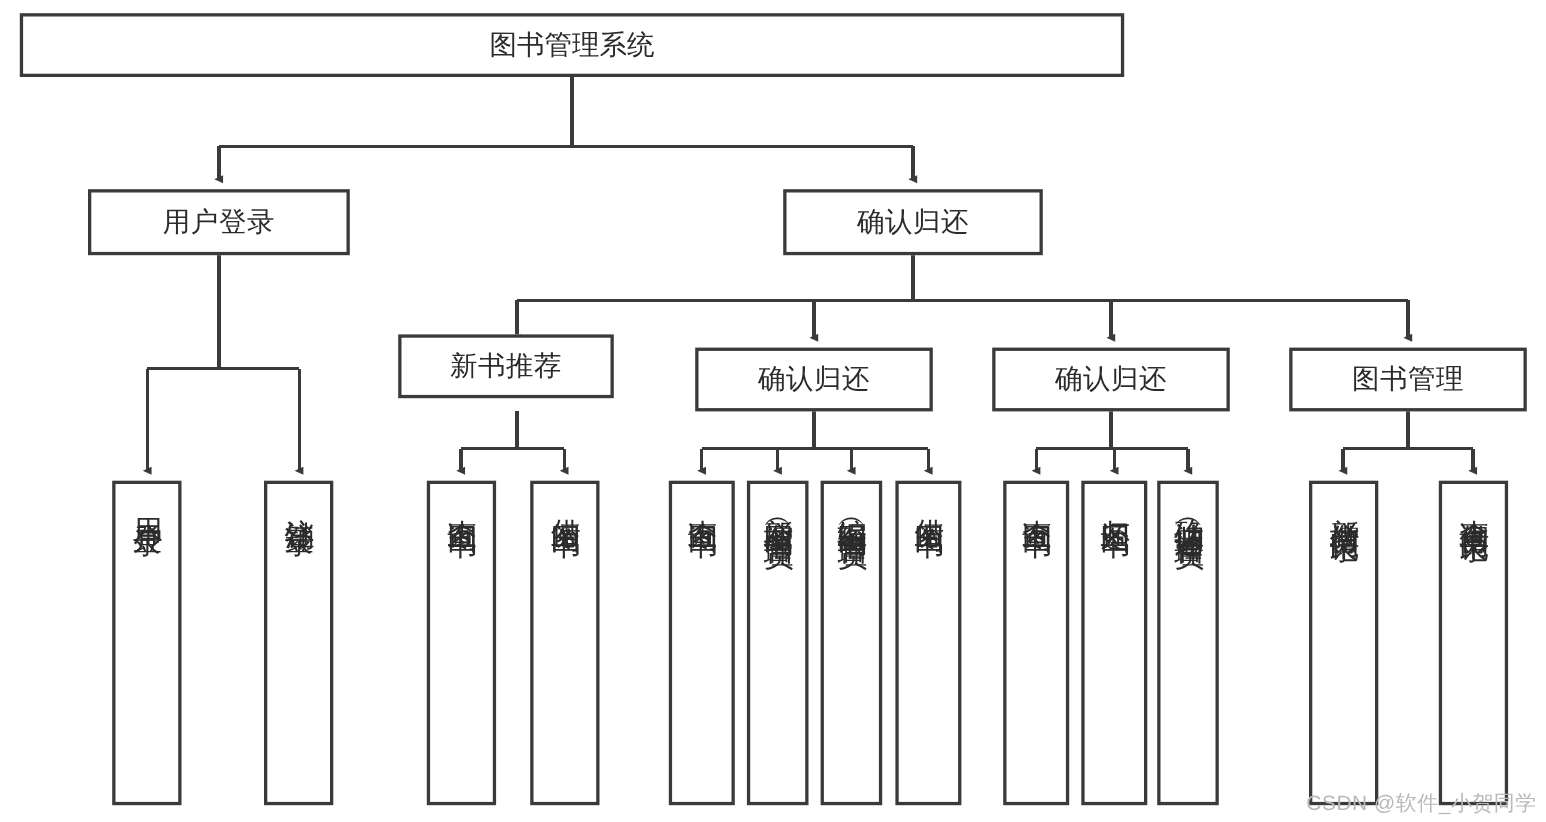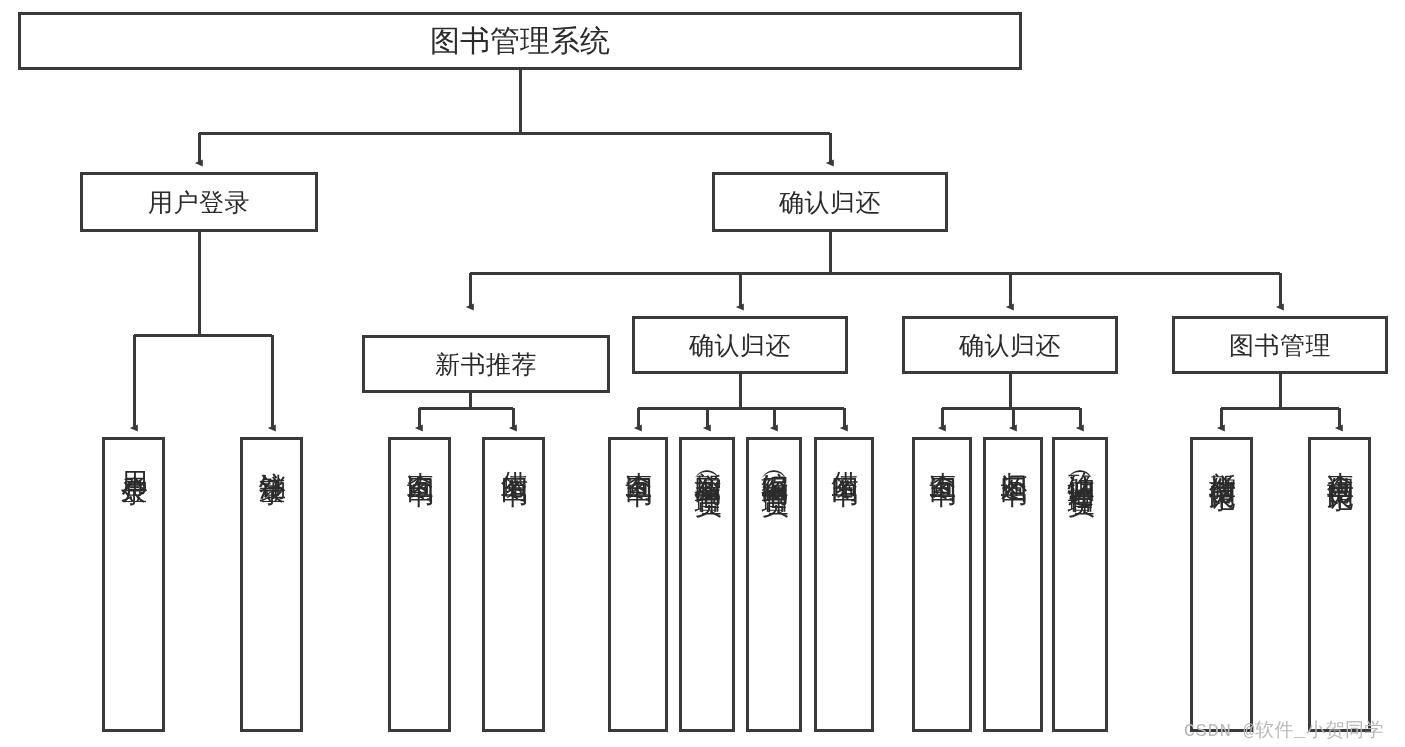--- a/index.html
+++ b/index.html
@@ -38,44 +38,44 @@
   .node .label {
     text-align: center;
     line-height: 1.12;
     white-space: nowrap;
   }
   .node.horiz .label {
     font-size: 25px;
     letter-spacing: 0.5px;
   }
   .node.root .label {
-    font-size: 30px;
+    font-size: 25px;
   }
   .node.leaf {
     align-items: flex-start;
     padding-top: 10px;
   }
   .node.leaf .label {
     writing-mode: vertical-rl;
     text-orientation: upright;
     font-size: 27px;
     line-height: 1.18;
     letter-spacing: 3px;
     white-space: pre-wrap;
     max-height: 268px;
   }
   .watermark {
     position: absolute;
-    right: 21px;
+    right: 8px;
     bottom: 4px;
     font-size: 19px;
     color: #b9b9b9;
     letter-spacing: 0.5px;
     white-space: nowrap;
-    font-family: Liberation Mono, monospace;
+    font-family: Liberation Sans, sans-serif;
   }
 </style>
 </head>
 <body>
 
 <div id="canvas">
 
   <svg class="connectors" viewBox="0 0 1405 747">
     <defs>
       <marker id="arrowhead" markerWidth="9" markerHeight="9" refX="4.2" refY="4.4" orient="auto" markerUnits="userSpaceOnUse">
@@ -130,21 +130,21 @@
     <span class="label">图书管理系统</span>
   </div>
 
   <div class="node horiz" style="left:80px; top:172px; width:238px; height:60px;">
     <span class="label">用户登录</span>
   </div>
   <div class="node horiz" style="left:712px; top:172px; width:236px; height:60px;">
     <span class="label">确认归还</span>
   </div>
 
-  <div class="node horiz" style="left:362px; top:335px; width:248px; height:58px;">
+  <div class="node horiz" style="left:362px; top:304px; width:196px; height:58px;">
     <span class="label">新书推荐</span>
   </div>
   <div class="node horiz" style="left:632px; top:316px; width:216px; height:58px;">
     <span class="label">确认归还</span>
   </div>
   <div class="node horiz" style="left:902px; top:316px; width:216px; height:58px;">
     <span class="label">确认归还</span>
   </div>
   <div class="node horiz" style="left:1172px; top:316px; width:216px; height:58px;">
     <span class="label">图书管理</span>

